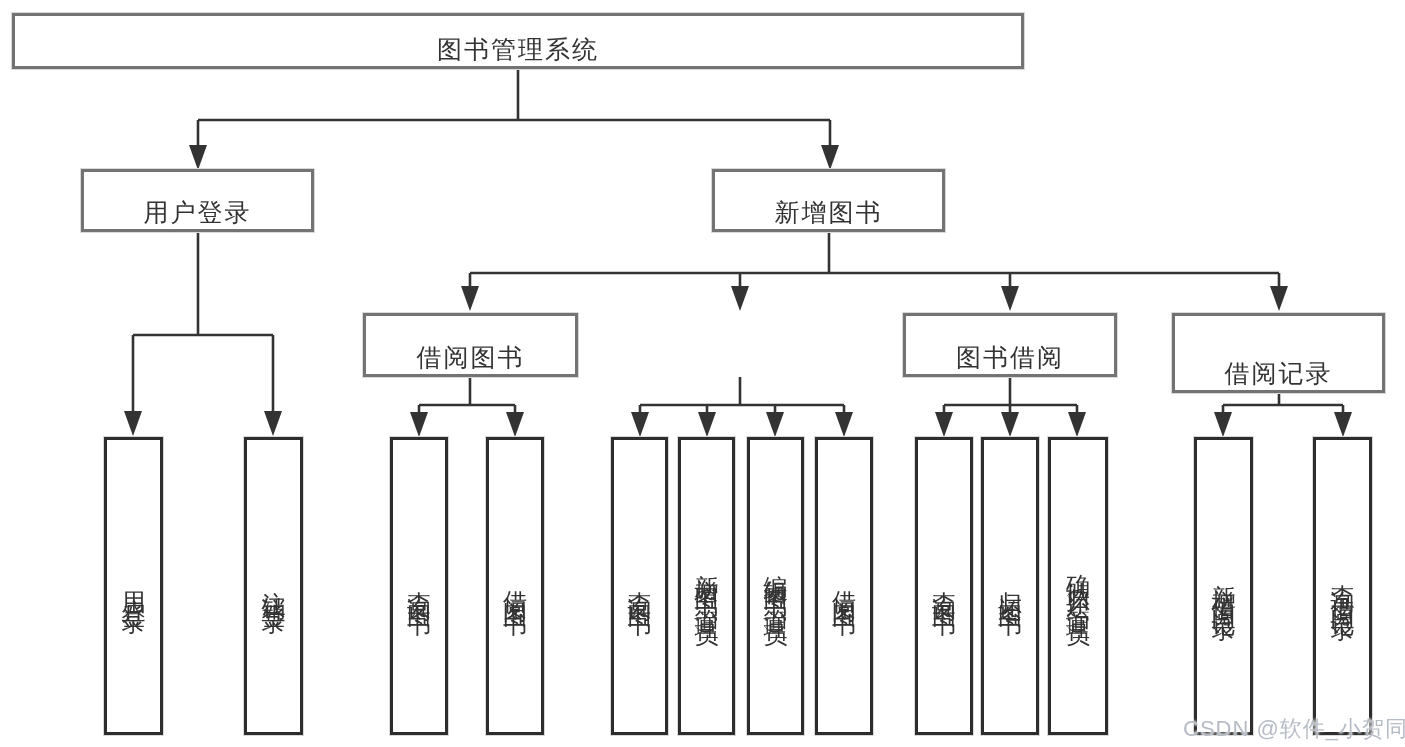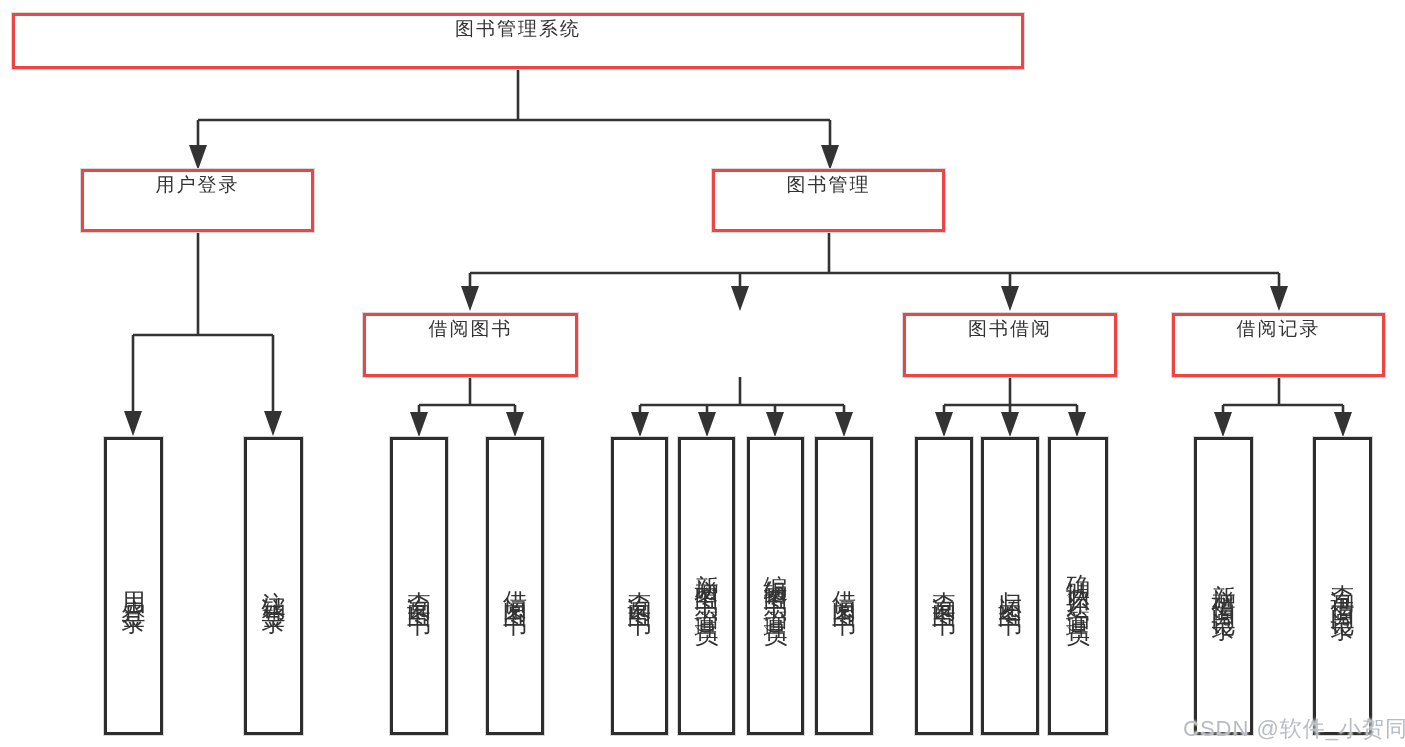--- a/index.html
+++ b/index.html
@@ -2,23 +2,23 @@
 <html><head>
 <meta charset="utf-8">
 <style>
   html,body { margin:0; padding:0; background:#ffffff; }
   .canvas {
     position:relative; width:1405px; height:747px; background:#ffffff;
     font-family:"Liberation Sans","DejaVu Sans",sans-serif; overflow:hidden;
   }
   .hbox {
     position:absolute; box-sizing:border-box; background:#ffffff;
-    border:3px solid #ef4444; box-shadow:0 0 0 1px #d9d9d9;
-    display:flex; align-items:flex-start; justify-content:center;
-    font-size:19px; letter-spacing:2px; color:#333333; white-space:nowrap;
+    border:3px solid #737373; box-shadow:0 0 0 1px #d9d9d9;
+    display:flex; align-items:flex-end; justify-content:center;
+    font-size:25px; letter-spacing:2px; color:#333333; white-space:nowrap;
   }
   .vbox {
     position:absolute; box-sizing:border-box; background:#ffffff; height:298px;
     border:3px solid #2d2d2d; box-shadow:0 0 0 1px #d9d9d9;
     display:flex; align-items:center; justify-content:center;
   }
   .vtext {
     writing-mode:vertical-rl; text-orientation:mixed;
     font-size:24px; letter-spacing:7px; line-height:1; color:#333333; white-space:nowrap;
   }
@@ -69,30 +69,30 @@
   </svg>
 
   <div class="hbox" style="left:12px; top:13px; width:1012px; height:56px;">
     <span>图书管理系统</span>
   </div>
 
   <div class="hbox" style="left:81px; top:169px; width:233px; height:63px;">
     <span>用户登录</span>
   </div>
   <div class="hbox" style="left:712px; top:169px; width:233px; height:63px;">
-    <span>图书管理</span>
+    <span>新增图书</span>
   </div>
 
   <div class="hbox" style="left:363px; top:313px; width:215px; height:64px;">
     <span>借阅图书</span>
   </div>
   <div class="hbox" style="left:903px; top:313px; width:214px; height:64px;">
     <span>图书借阅</span>
   </div>
-  <div class="hbox" style="left:1172px; top:313px; width:213px; height:64px;">
+  <div class="hbox" style="left:1172px; top:313px; width:213px; height:80px;">
     <span>借阅记录</span>
   </div>
 
   <div class="vbox" style="left:104px; top:437px; width:59px;">
     <span class="vtext">用户登录</span>
   </div>
   <div class="vbox" style="left:244px; top:437px; width:59px;">
     <span class="vtext">注销登录</span>
   </div>
 

